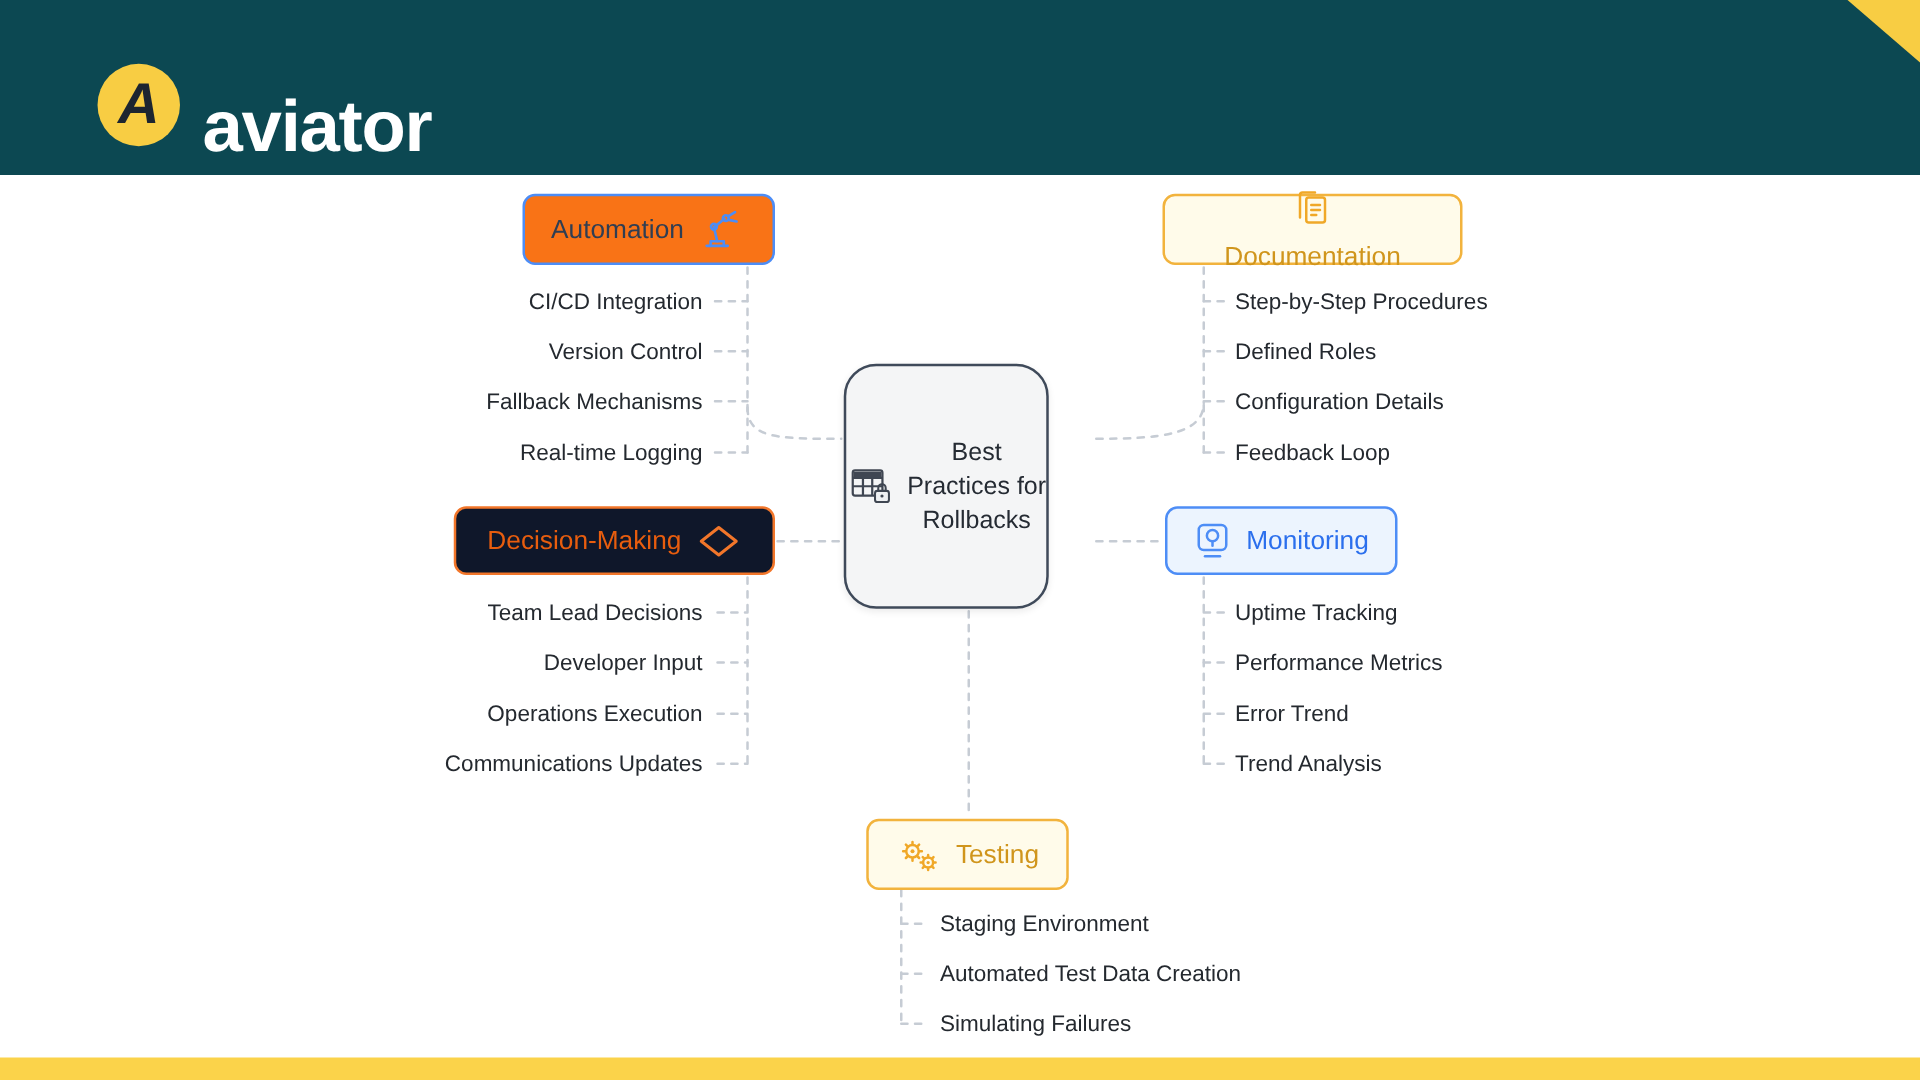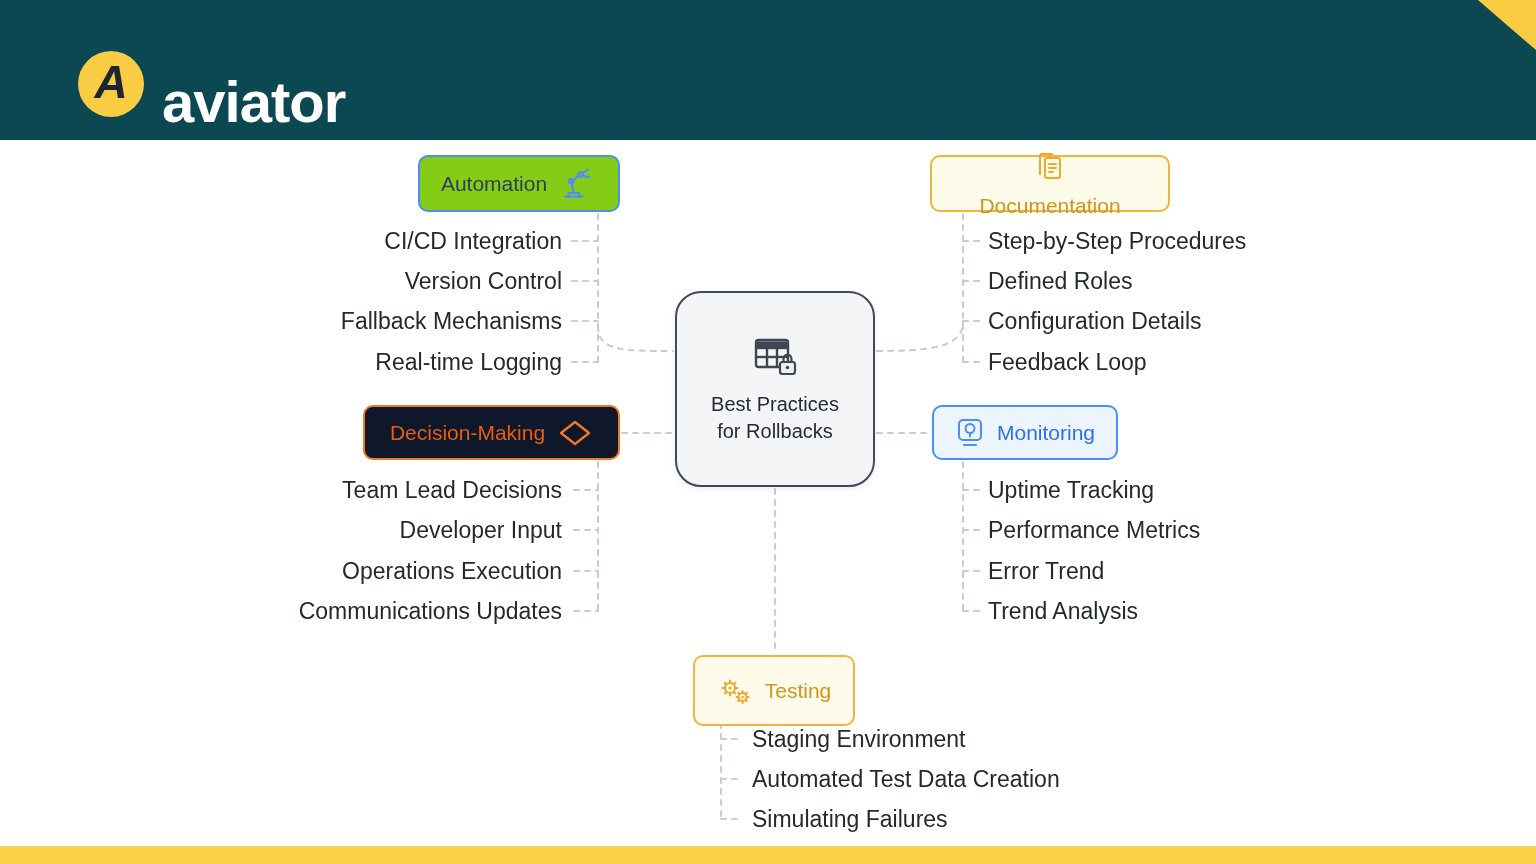--- a/index.html
+++ b/index.html
@@ -17,31 +17,31 @@
   
   .bottom-bar { position:absolute; left:0; bottom:0; width:1536px; height:18px; background:#fbd34a; }
 
   
   .connectors { position:absolute; left:0; top:0; width:1536px; height:864px; pointer-events:none; }
   .connectors path { fill:none; stroke:#c6ccd4; stroke-width:2; stroke-dasharray:5 6; stroke-linecap:round; }
 
   
   .node { position:absolute; display:flex; align-items:center; justify-content:center; gap:12px; border-radius:10px; border:2px solid; font-size:21px; font-weight:500; }
   .node svg { flex:0 0 auto; }
-  .node-automation   { left:418px; top:155px; width:202px; height:57px; background:#84cc16; border-color:#4d8df6; color:#2f3e53; }
+  .node-automation   { left:418px; top:155px; width:202px; height:57px; background:#f97316; border-color:#4d8df6; color:#2f3e53; }
   .node-documentation{ left:930px; top:155px; width:240px; height:57px; background:#fffbea; border-color:#f2b33d; color:#d0951c;flex-direction:column; }
   .node-decision     { left:363px; top:405px; width:257px; height:55px; background:#0f172a; border-color:#f2762a; color:#e85d0e; }
   .node-monitoring   { left:932px; top:405px; width:186px; height:55px; background:#ecf4fe; border-color:#4d8df6; color:#2b6fed; }
-  .node-testing      { left:693px; top:655px; width:162px; height:71px; background:#fffbea; border-color:#f2b33d; color:#d0951c; }
+  .node-testing      { left:693px; top:655px; width:162px; height:57px; background:#fffbea; border-color:#f2b33d; color:#d0951c; }
 
-  .center-node { position:absolute; left:675px; top:291px; width:200px; height:196px; background:#f4f5f6; border:2px solid #3f4a5a; border-radius:26px; display:flex; flex-direction:column; align-items:center; justify-content:center; gap:10px; box-shadow:0 2px 6px rgba(0,0,0,0.08); }
+  .center-node { position:absolute; left:675px; top:291px; width:164px; height:196px; background:#f4f5f6; border:2px solid #3f4a5a; border-radius:26px; display:flex; flex-direction:row; align-items:center; justify-content:center; gap:10px; box-shadow:0 2px 6px rgba(0,0,0,0.08); }
   .center-title { width:150px; text-align:center; font-size:20px; line-height:27px; font-weight:500; color:#252b33; }
 
   
-  .leaf { position:absolute; height:26px; line-height:26px; font-size:23px; color:#24292f; white-space:nowrap; }
+  .leaf { position:absolute; height:26px; line-height:26px; font-size:18px; color:#24292f; white-space:nowrap; }
   .leaf-left  { right:974px; text-align:right; }
   .leaf-right { left:988px; }
   .leaf-test  { left:752px; }
 </style>
 </head>
 <body>
 
 <div class="stage">
 
   <div class="header">

